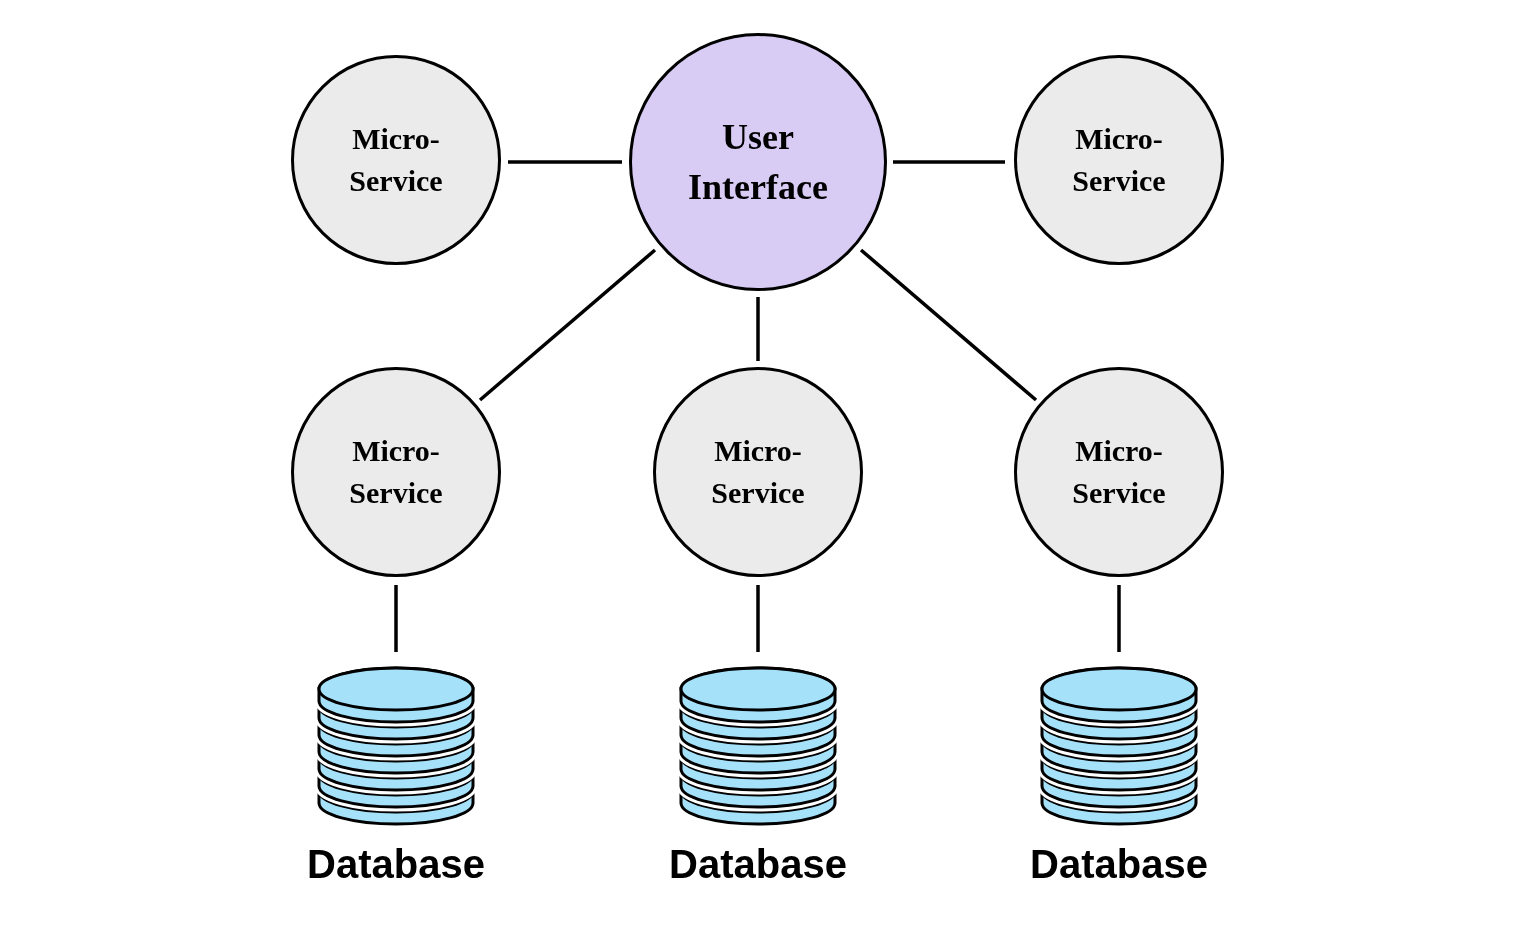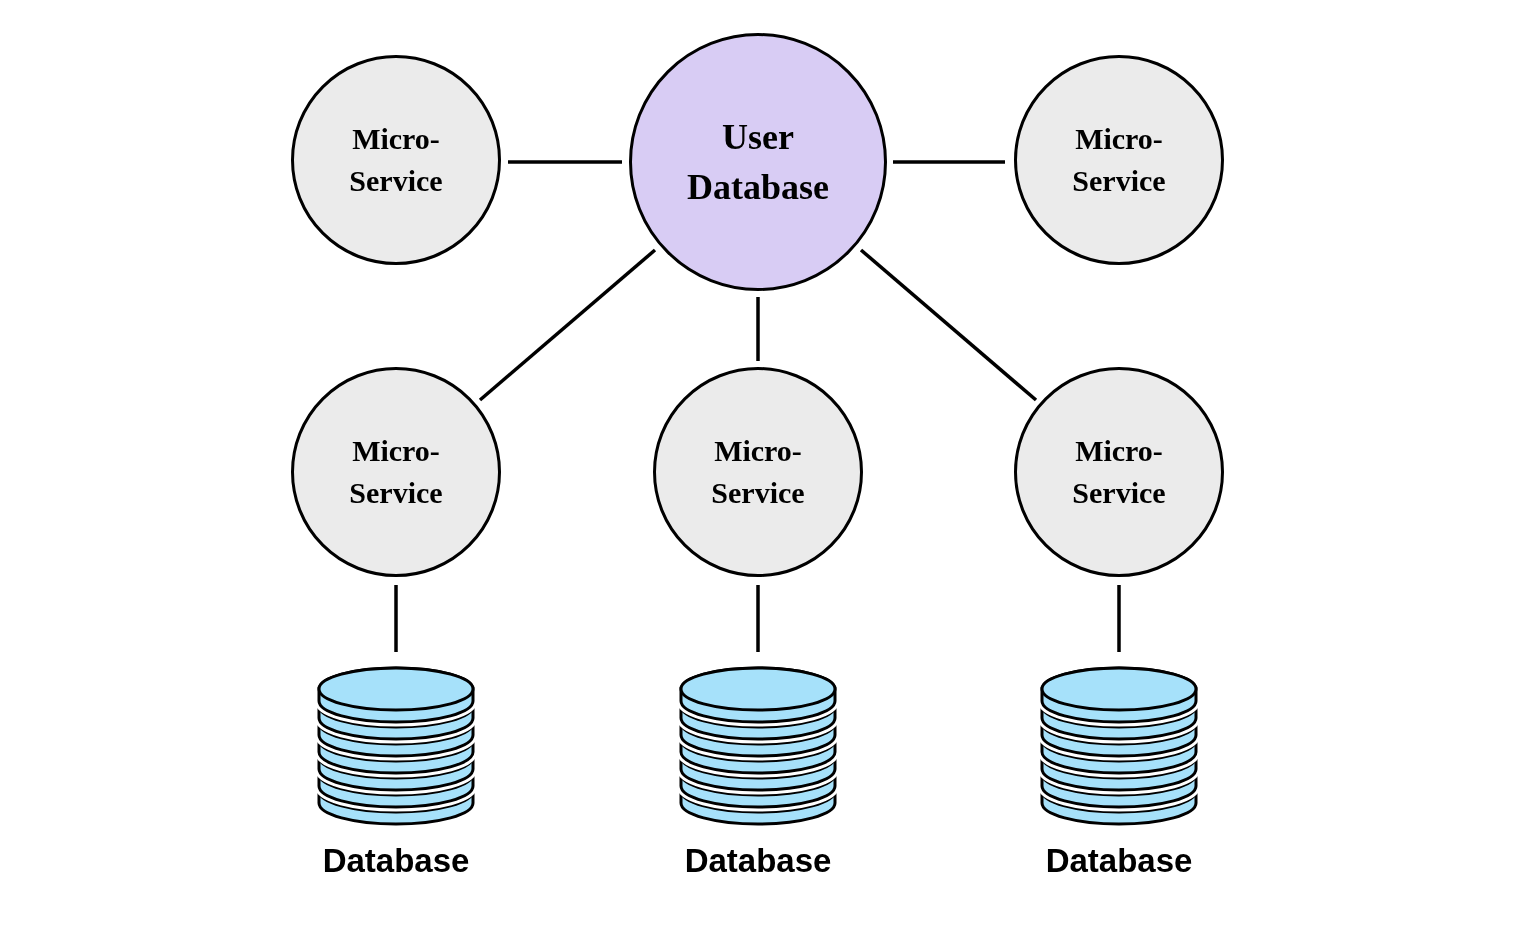--- a/index.html
+++ b/index.html
@@ -72,21 +72,21 @@
   .db-coin-halo { fill: #ffffff; stroke: #ffffff; stroke-width: 9; }
   .db-coin      { fill: var(--database_fill); stroke: var(--line); stroke-width: 3; }
   .db-rim       { fill: none; stroke: var(--line); stroke-width: 3; }
   .db-top       { fill: var(--database_fill); stroke: var(--line); stroke-width: 3; }
 
   .db-label {
     position: absolute;
     top: 842px;
     width: 300px;
     text-align: center;
-    font-size: 33px;
+    font-size: 40px;
     font-weight: 700;
   }
   .pos-db-label-left   { left: 246px; }
   .pos-db-label-center { left: 608px; }
   .pos-db-label-right  { left: 969px; }
 </style>
 </head>
 <body>
 
 <div class="canvas">
@@ -102,21 +102,21 @@
     <line x1="1119" y1="585" x2="1119" y2="652"></line>
   </svg>
 
   <div class="node node-ms pos-ms-top-left">
     <span class="node-label">Micro-
 Service</span>
   </div>
 
   <div class="node node-ui pos-ui">
     <span class="node-label">User
-Database</span>
+Interface</span>
   </div>
 
   <div class="node node-ms pos-ms-top-right">
     <span class="node-label">Micro-
 Service</span>
   </div>
 
   <div class="node node-ms pos-ms-mid-left">
     <span class="node-label">Micro-
 Service</span>

